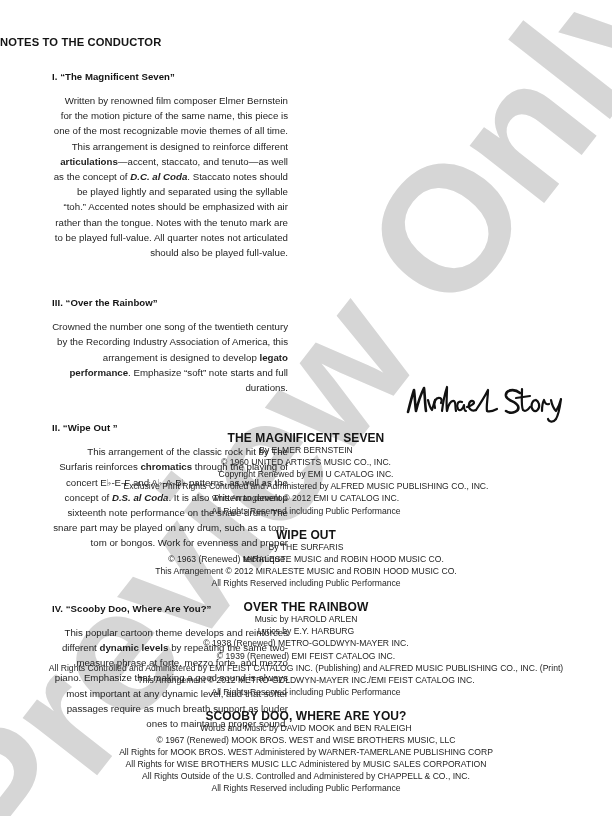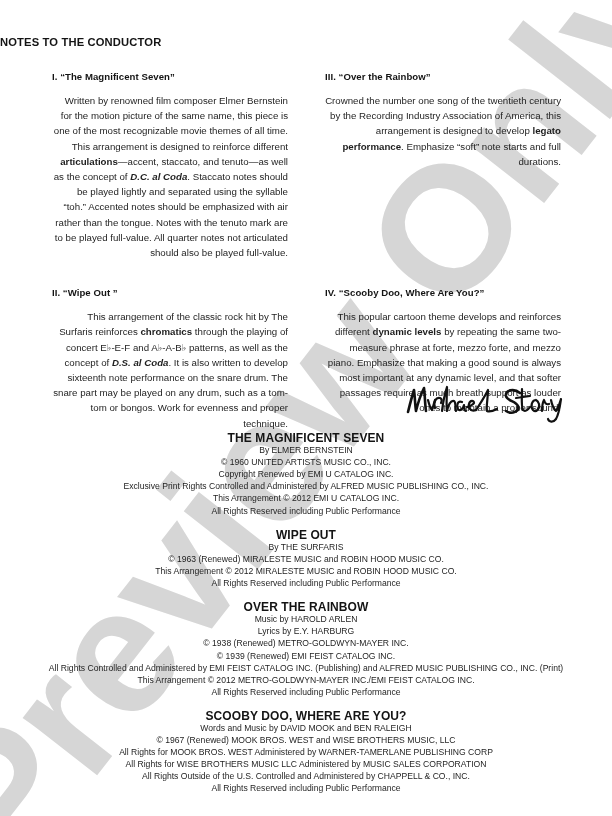--- a/index.html
+++ b/index.html
@@ -62,20 +62,21 @@
   
   .notes-grid {
     position: absolute;
     left: 52px;
     top: 71px;
     width: 510px;
   }
   .note-row {
     display: flex;
     gap: 37px;
+    flex-direction: column;
   }
   .note-row.row-two { margin-top: 27px; }
 
   .note-col {
     width: 236px;
   }
   .note-heading {
     font-size: 9.6px;
     font-weight: 700;
     color: #141414;

